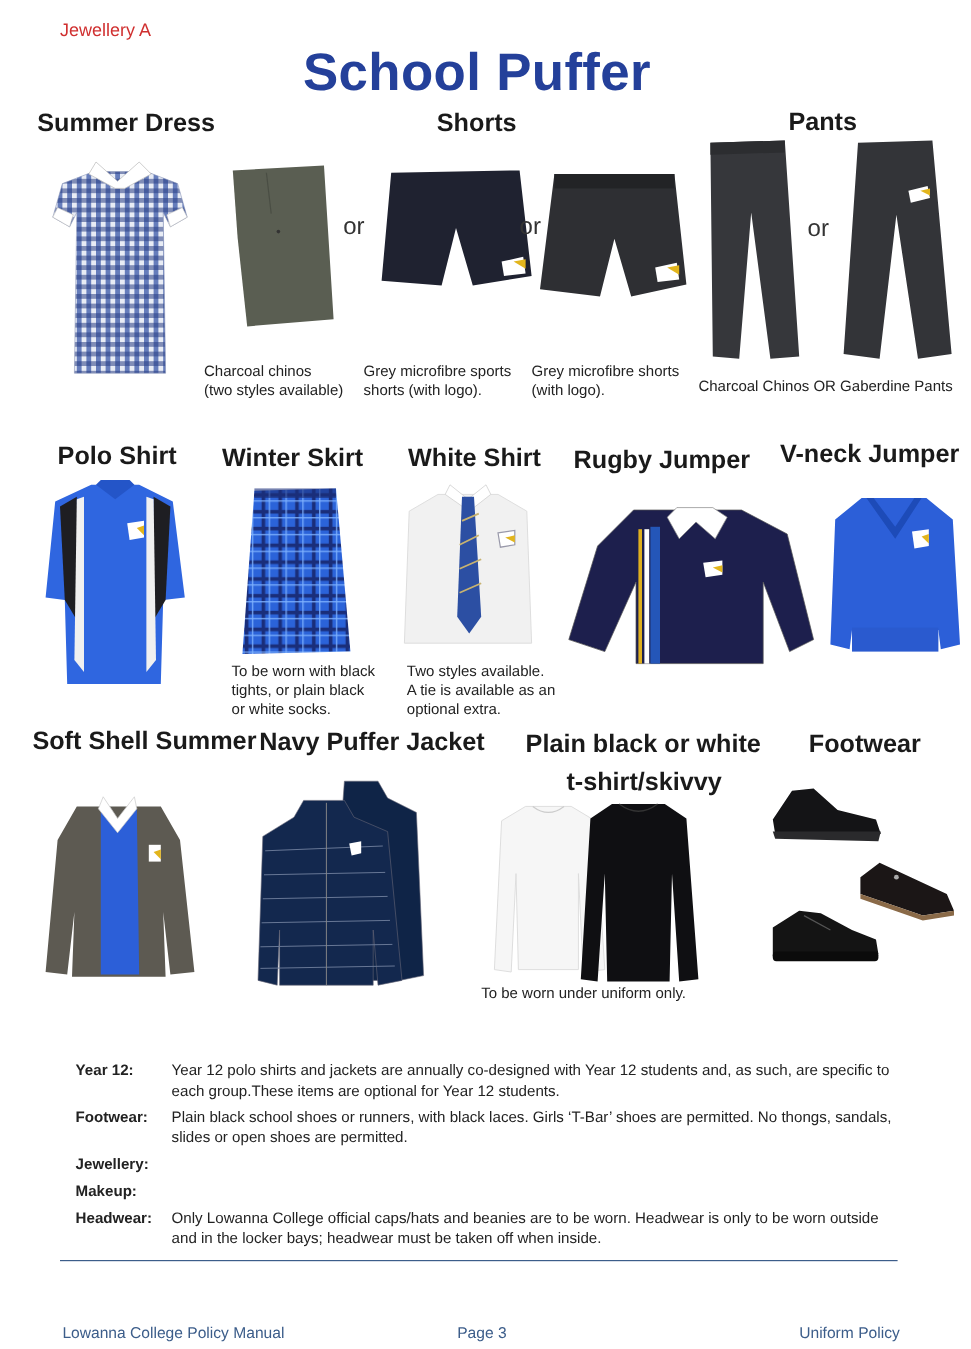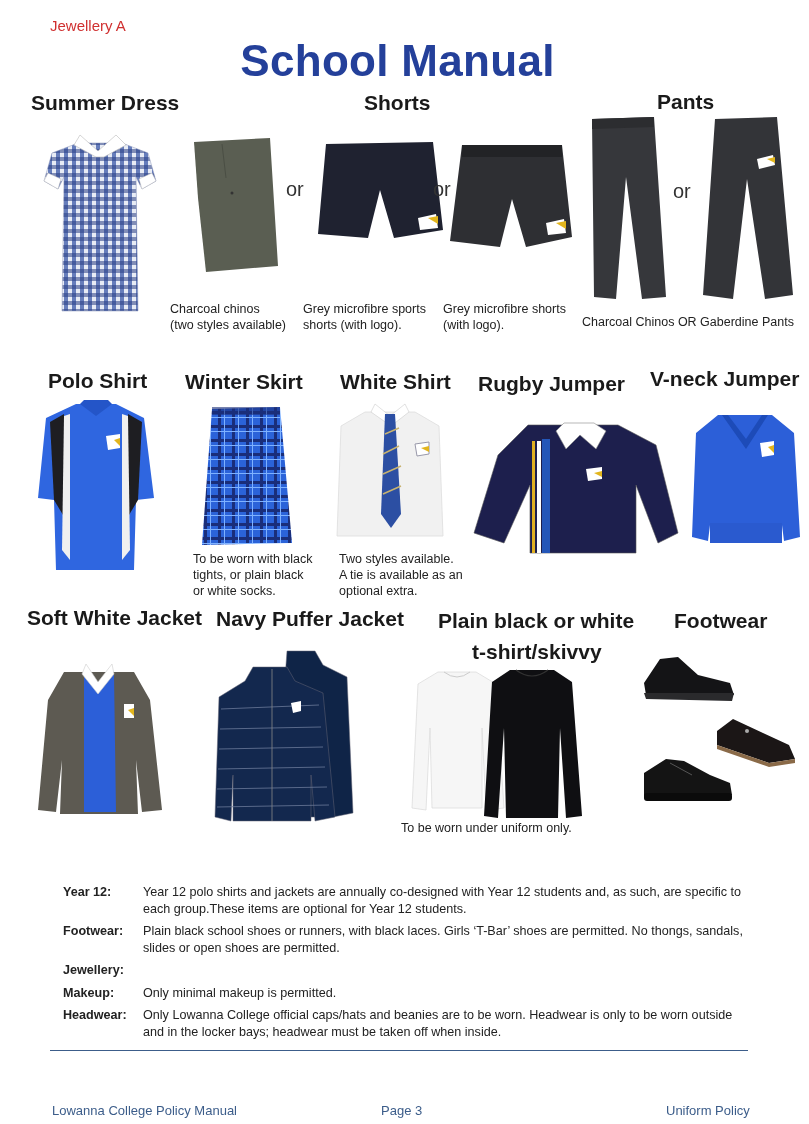--- a/index.html
+++ b/index.html
@@ -15,21 +15,21 @@
   .rule{display:flex;margin-bottom:6px;}
   .rule .lbl{width:80px;flex:none;font-weight:bold;color:#222;}
   .rule .txt{flex:1;color:#222;}
   .footer-line{left:50px;top:1050px;width:698px;height:1px;background:#3c5d8a;}
   .footer{top:1063px;font-size:13px;color:#3c5d8a;margin-top:40px;}
 </style>
 </head>
 <body>
 
 <div class="abs appendix">Jewellery A</div>
-<div class="abs title">School Manual</div>
+<div class="abs title">School Puffer</div>
 
 <div class="abs h" style="left:31px;top:91px;">Summer Dress</div>
 <div class="abs h" style="left:364px;top:91px;">Shorts</div>
 <div class="abs h" style="left:657px;top:90px;">Pants</div>
 
 <svg style="left:40px;top:133px;" width="120" height="180">
   <defs>
     <pattern id="check1" width="8" height="8" patternUnits="userSpaceOnUse">
       <rect width="8" height="8" fill="#e8ecf5"></rect>
       <rect width="4" height="8" fill="#3a58a8" opacity="0.75"></rect>
@@ -151,21 +151,21 @@
 </svg>
 
 <svg style="left:688px;top:407px;" width="115" height="145">
   <path d="M30,8 L84,8 L106,26 L112,130 L96,134 L94,118 L22,118 L20,134 L4,130 L8,26 Z" fill="#2c5fd8"></path>
   <path d="M34,8 L58,42 L80,8 L74,8 L58,32 L40,8 Z" fill="#1d4bb8"></path>
   <rect x="22" y="116" width="72" height="20" fill="#2a5acf"></rect>
   <path d="M72,36 L86,34 L86,48 L74,50 Z" fill="#fff"></path>
   <path d="M80,40 L86,38 L86,46 Z" fill="#e2b51c"></path>
 </svg>
 
-<div class="abs h" style="left:27px;top:606px;">Soft White Jacket</div>
+<div class="abs h" style="left:27px;top:606px;">Soft Shell Summer</div>
 <div class="abs h" style="left:216px;top:607px;">Navy Puffer Jacket</div>
 <div class="abs h" style="left:438px;top:609px;">Plain black or white</div>
 <div class="abs h" style="left:472px;top:640px;">t-shirt/skivvy</div>
 <div class="abs h" style="left:674px;top:609px;">Footwear</div>
 
 <svg style="left:38px;top:660px;" width="125" height="160">
   <path d="M26,12 L96,12 L112,40 L124,150 L104,152 L98,100 L100,154 L22,154 L24,100 L18,152 L0,150 L10,40 Z" fill="#5d5a52"></path>
   <path d="M46,14 L60,30 L76,14 L78,152 L46,152 Z" fill="#2c5fd8"></path>
   <path d="M48,4 L60,22 L74,4 L76,14 L60,34 L44,14 Z" fill="#fff" stroke="#ccc" stroke-width="0.6"></path>
   <path d="M86,44 L96,44 L96,58 L86,58 Z" fill="#fff"></path>
@@ -222,21 +222,20 @@
   </div>
   <div class="rule">
     <div class="lbl">Footwear:</div>
     <div class="txt">Plain black school shoes or runners, with black laces. Girls ‘T-Bar’ shoes are permitted. No thongs, sandals, slides or open shoes are permitted.</div>
   </div>
   <div class="rule">
     <div class="lbl">Jewellery:</div>
   </div>
   <div class="rule">
     <div class="lbl">Makeup:</div>
-    <div class="txt">Only minimal makeup is permitted.</div>
   </div>
   <div class="rule">
     <div class="lbl">Headwear:</div>
     <div class="txt">Only Lowanna College official caps/hats and beanies are to be worn. Headwear is only to be worn outside and in the locker bays; headwear must be taken off when inside.</div>
   </div>
 </div>
 
 <div class="abs footer-line"></div>
 <div class="abs footer" style="left:52px;">Lowanna College Policy Manual</div>
 <div class="abs footer" style="left:381px;">Page 3</div>

